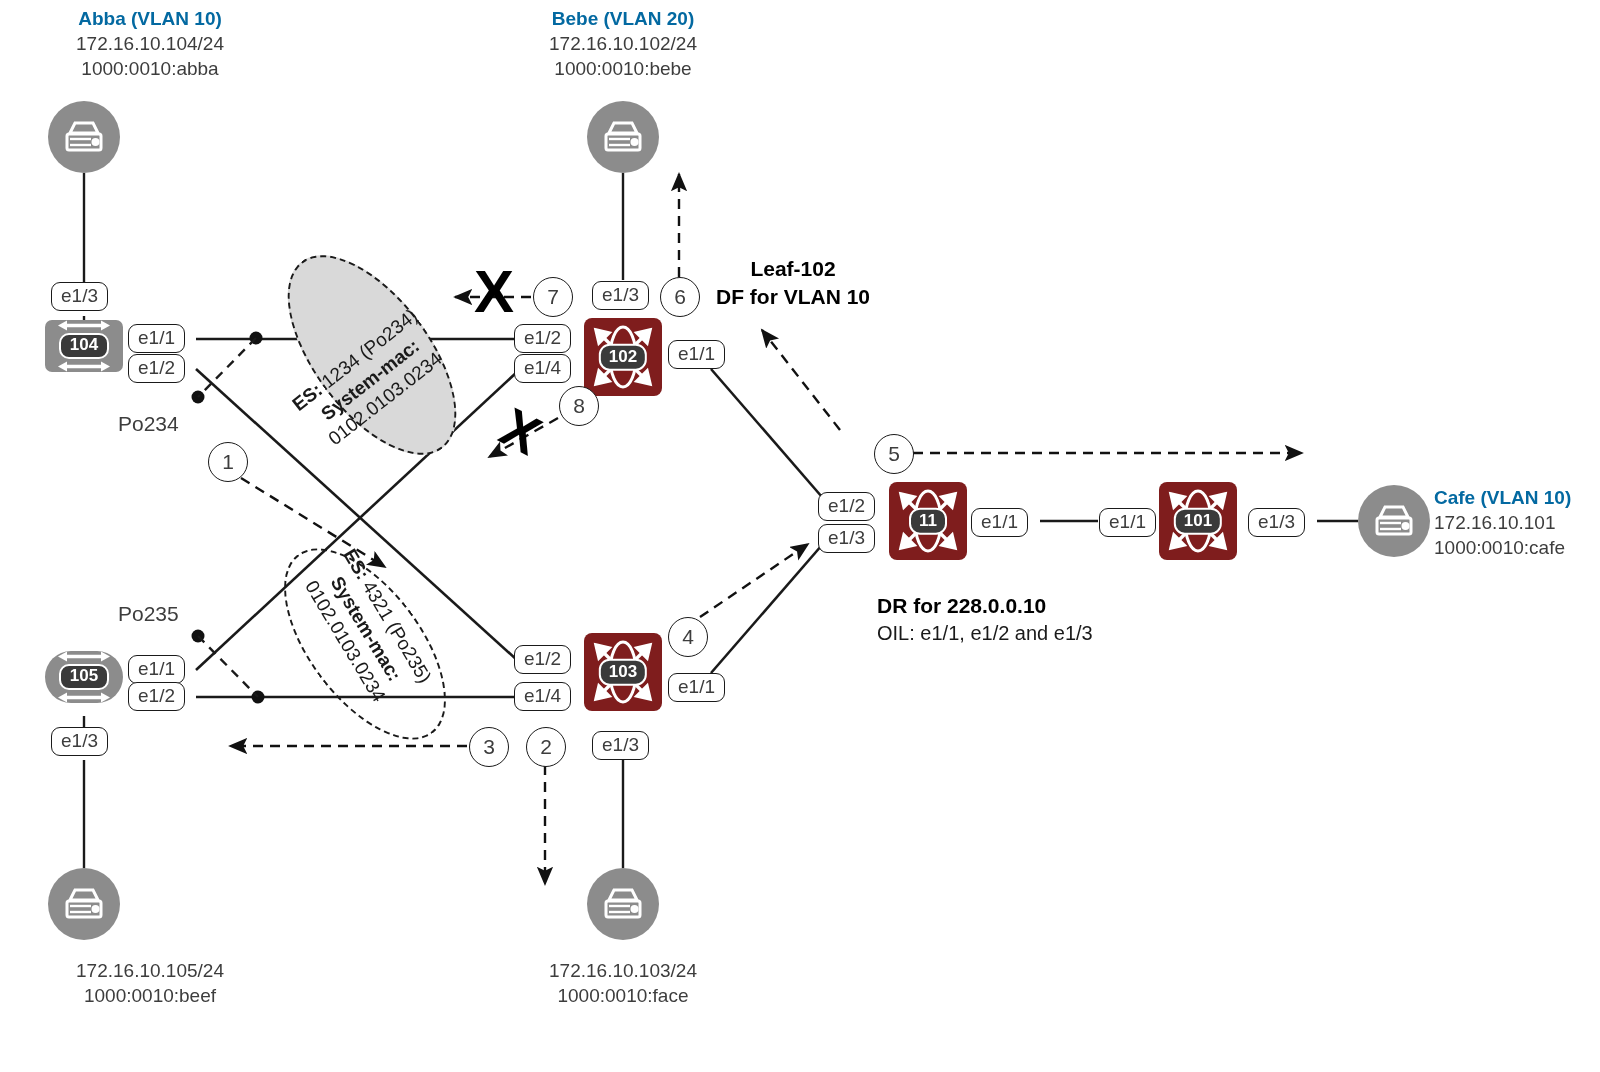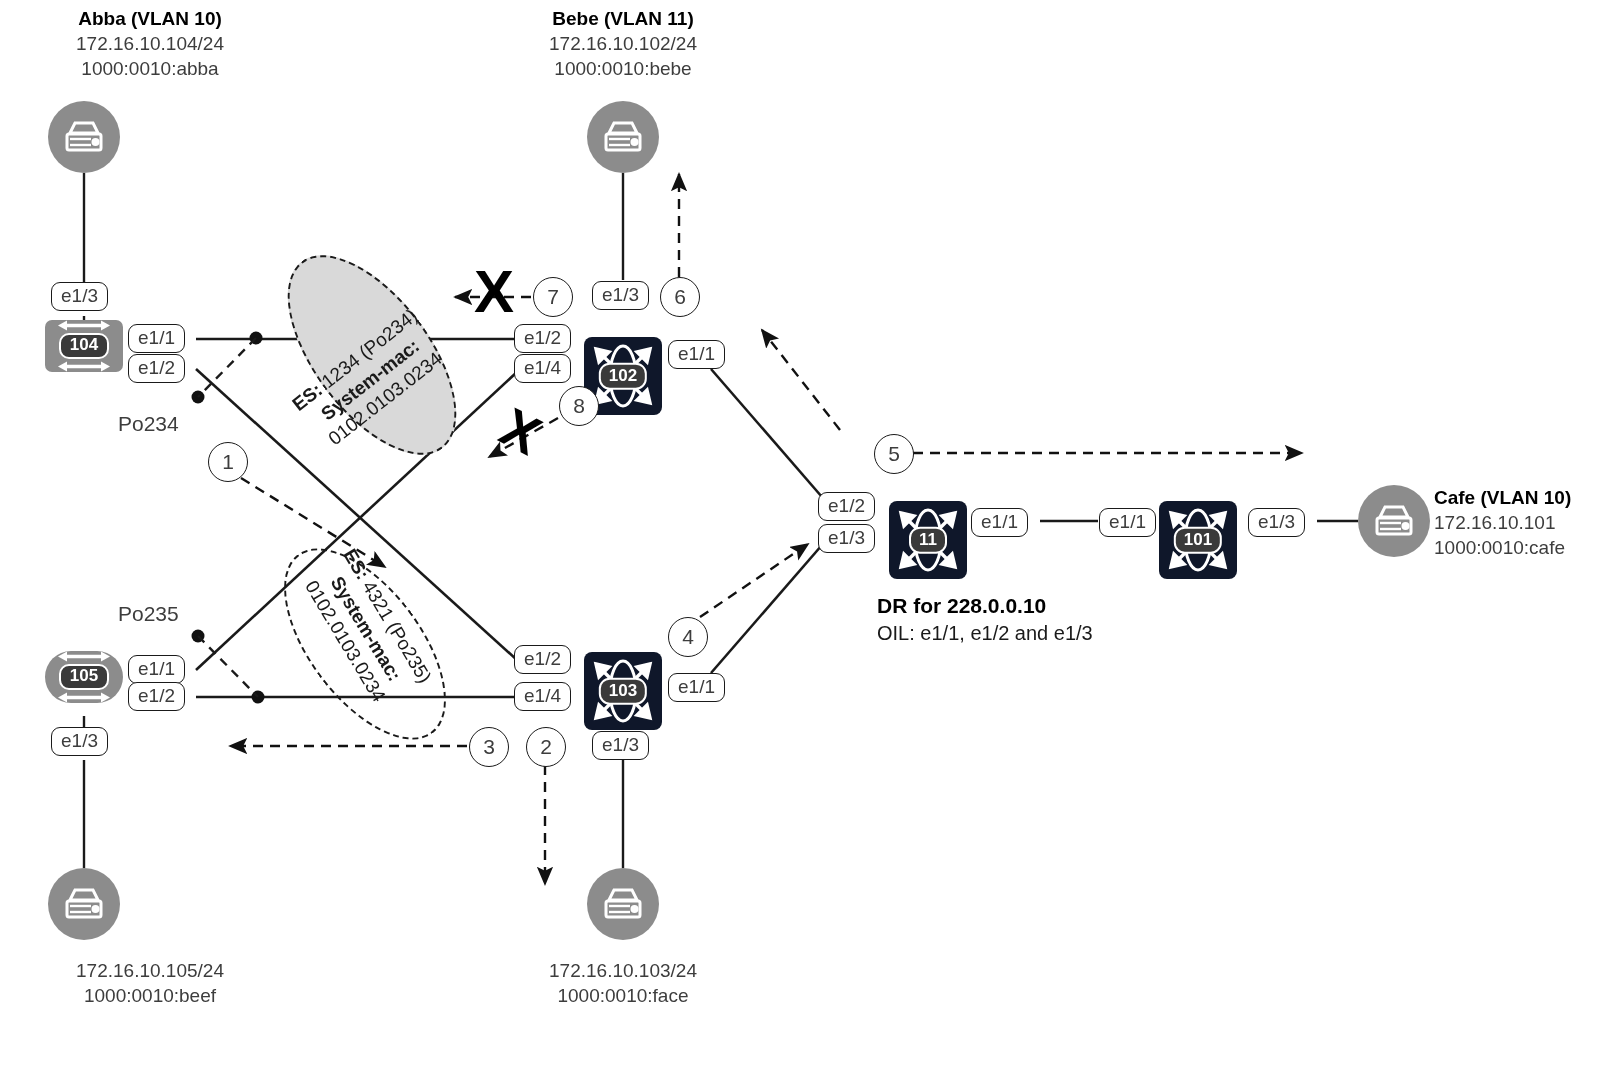--- a/index.html
+++ b/index.html
@@ -30,21 +30,21 @@
   
   .hostlabel {
     position: absolute;
     text-align: center;
     line-height: 1.32;
     white-space: nowrap;
   }
   .hostlabel .hl-name {
     font-weight: bold;
     font-size: 19px;
-    color: #000000;
+    color: #0369a1;
   }
   .hostlabel .hl-ip,
   .hostlabel .hl-mac {
     font-size: 19px;
     color: #3d3d3d;
   }
   .hostlabel.left-al { text-align: left; }
 
   
   .server {
@@ -82,23 +82,22 @@
     padding: 0px 9px 1px 9px;
     line-height: 1.18;
     margin: 1px 0;
   }
 
   
   .routerbox {
     position: absolute;
     width: 78px;
     height: 78px;
-    background: #0f172a;
+    background: #7f1d1d;
     border-radius: 8px;
-    margin-top: 19px;
   }
   .routerbox .rb-inner {
     position: absolute;
     left: 0; top: 0;
     width: 78px; height: 78px;
   }
   .routerbox .pill {
     position: absolute;
     left: 50%;
     top: 50%;
@@ -265,21 +264,21 @@
     </g>
   </svg>
 
   <div class="hostlabel" style="left:0px; top:6px; width:300px;">
     <div class="hl-name">Abba (VLAN 10)</div>
     <div class="hl-ip">172.16.10.104/24</div>
     <div class="hl-mac">1000:0010:abba</div>
   </div>
 
   <div class="hostlabel" style="left:473px; top:6px; width:300px;">
-    <div class="hl-name">Bebe (VLAN 11)</div>
+    <div class="hl-name">Bebe (VLAN 20)</div>
     <div class="hl-ip">172.16.10.102/24</div>
     <div class="hl-mac">1000:0010:bebe</div>
   </div>
 
   <div class="hostlabel left-al" style="left:1434px; top:485px; width:170px;">
     <div class="hl-name">Cafe (VLAN 10)</div>
     <div class="hl-ip">172.16.10.101</div>
     <div class="hl-mac">1000:0010:cafe</div>
   </div>
 
@@ -492,20 +491,24 @@
   <div class="ifc" style="left:818px; top:492px;">e1/2</div>
   <div class="ifc" style="left:818px; top:524px;">e1/3</div>
   <div class="ifc" style="left:971px; top:508px;">e1/1</div>
 
   <div class="ifc" style="left:1099px; top:508px;">e1/1</div>
   <div class="ifc" style="left:1248px; top:508px;">e1/3</div>
 
   <div class="potag" style="left:118px; top:412px;">Po234</div>
   <div class="potag" style="left:118px; top:594px;margin-top:8px;">Po235</div>
 
+  <div class="anno" style="left:716px; top:255px; text-align:center;">
+    <div class="a-bold">Leaf-102</div>
+    <div class="a-bold">DF for VLAN 10</div>
+  </div>
 
   <div class="anno" style="left:877px; top:592px; text-align:left;">
     <div class="a-bold">DR for 228.0.0.10</div>
     <div class="a-reg">OIL: e1/1, e1/2 and e1/3</div>
   </div>
 
   <div class="stepnum" style="left:208px; top:442px;">1</div>
   <div class="stepnum" style="left:526px; top:727px;">2</div>
   <div class="stepnum" style="left:469px; top:727px;">3</div>
   <div class="stepnum" style="left:668px; top:617px;">4</div>

